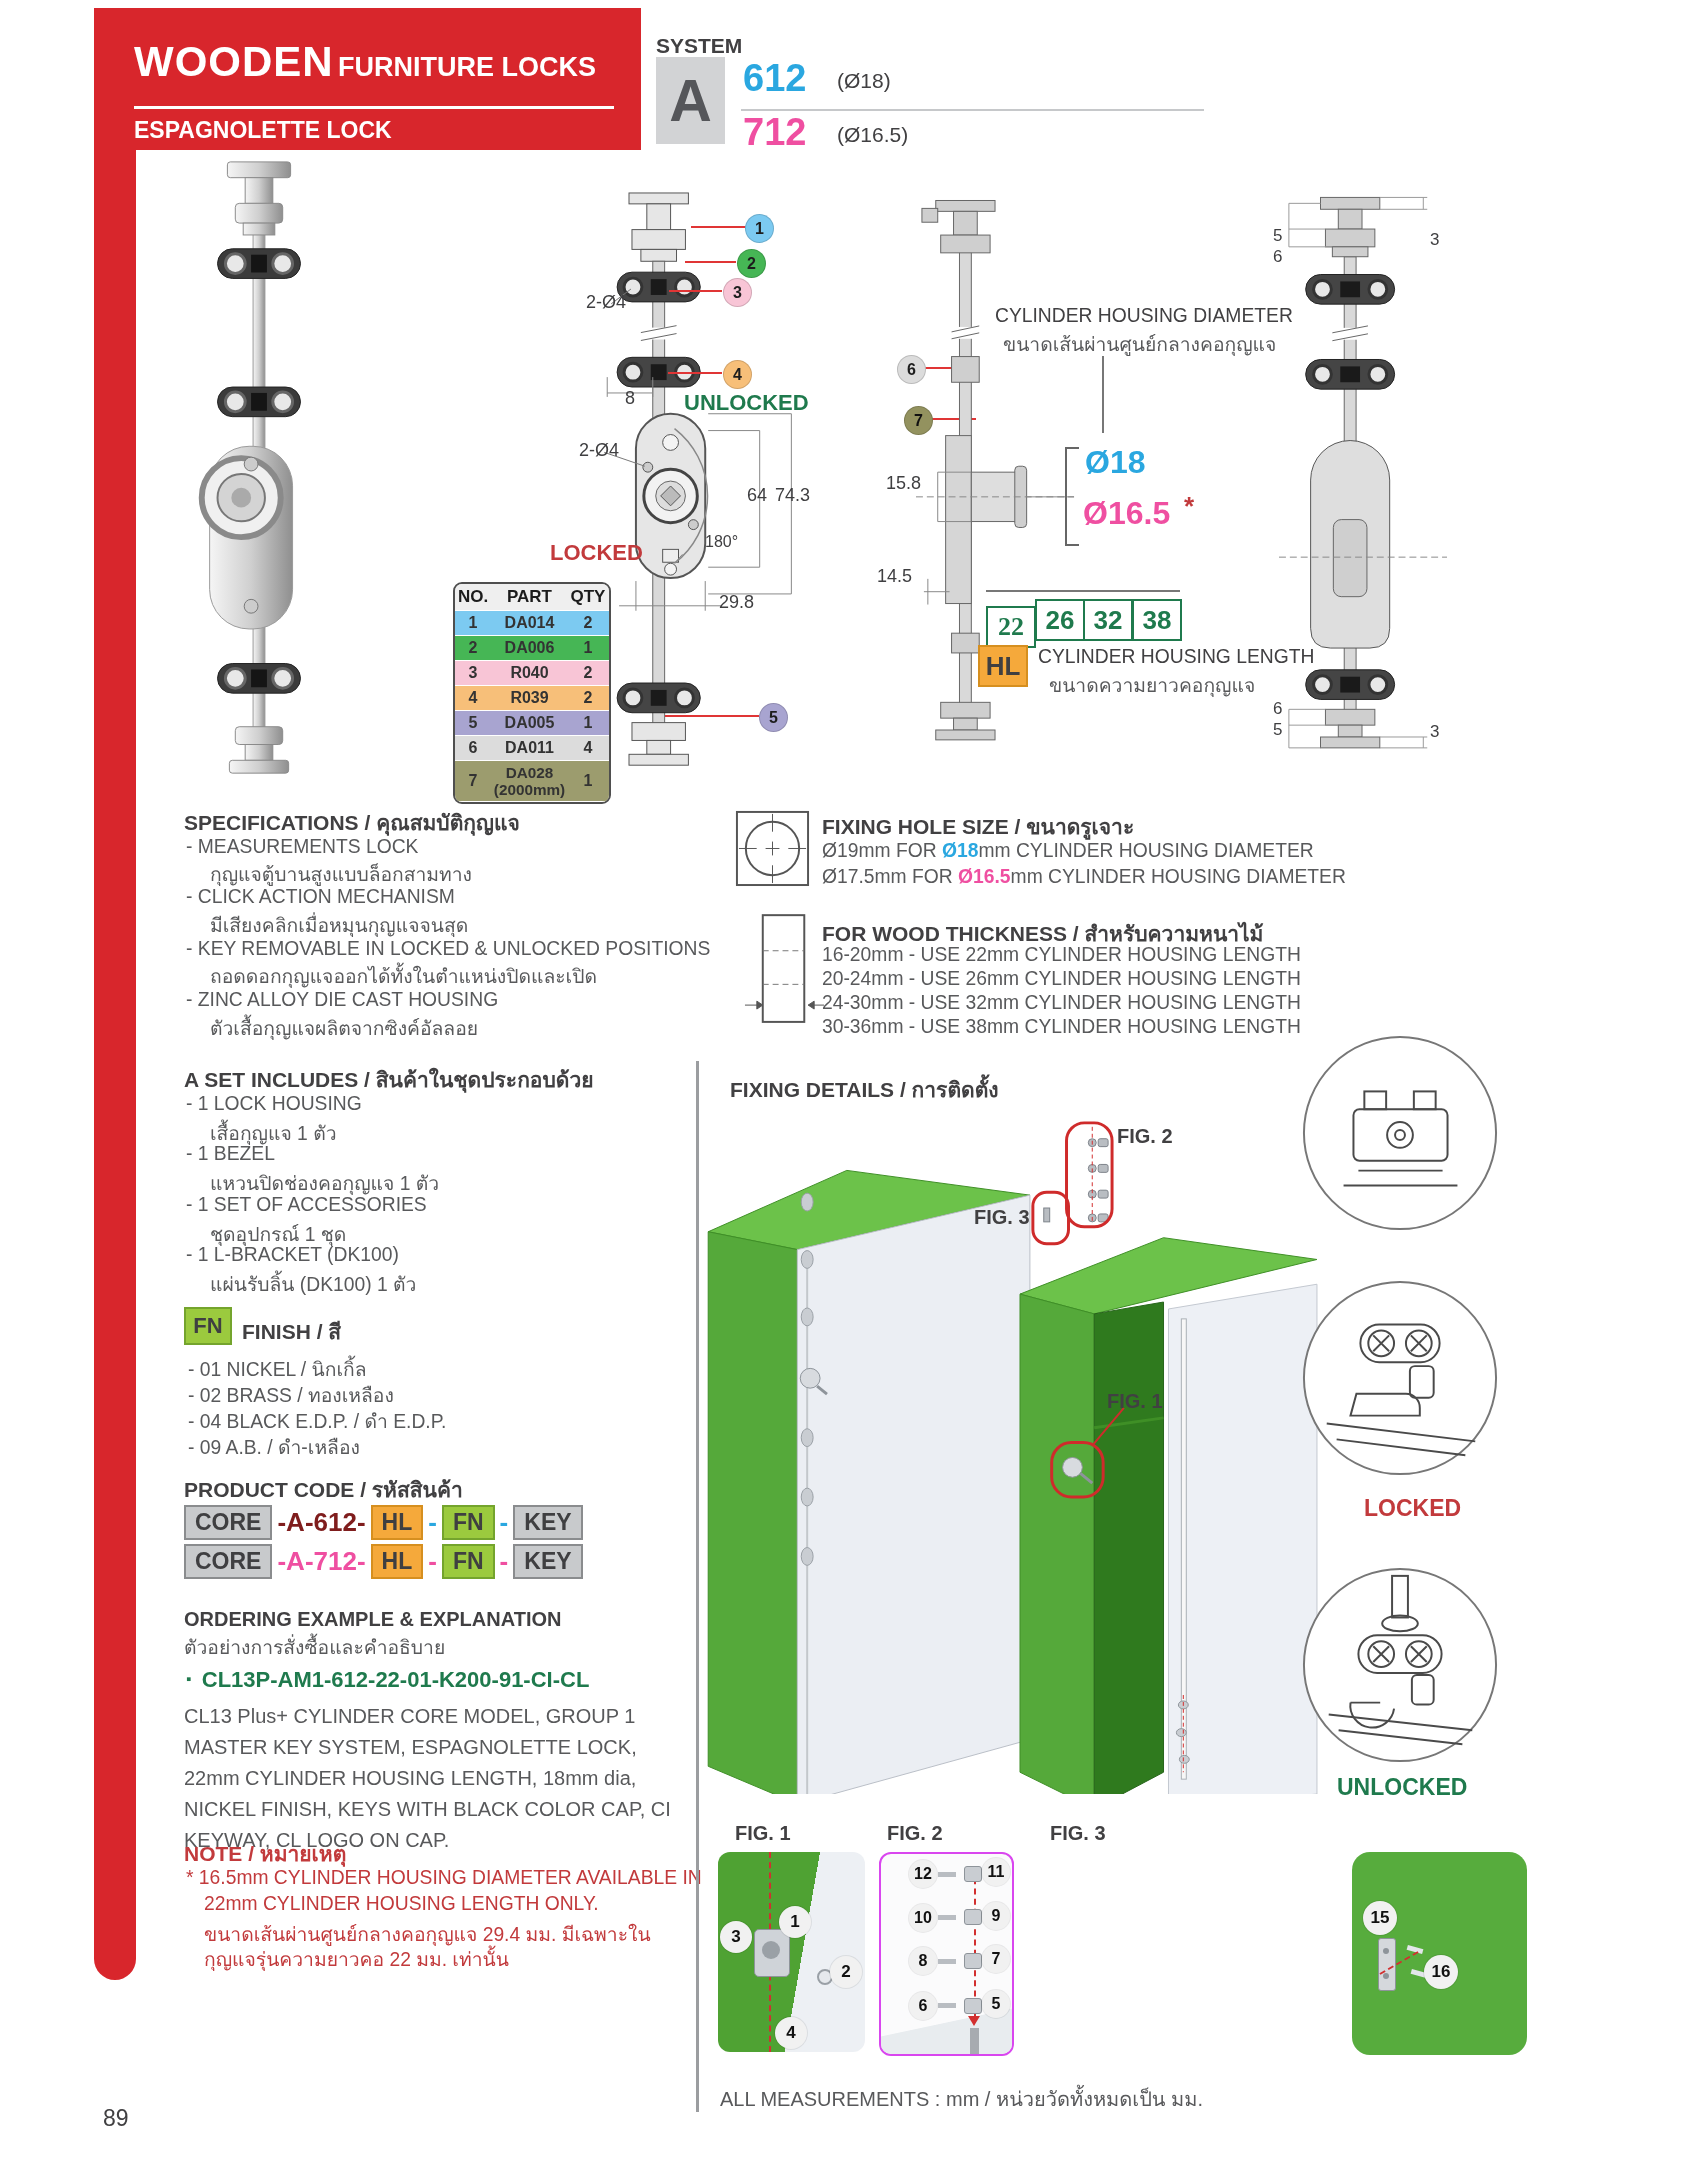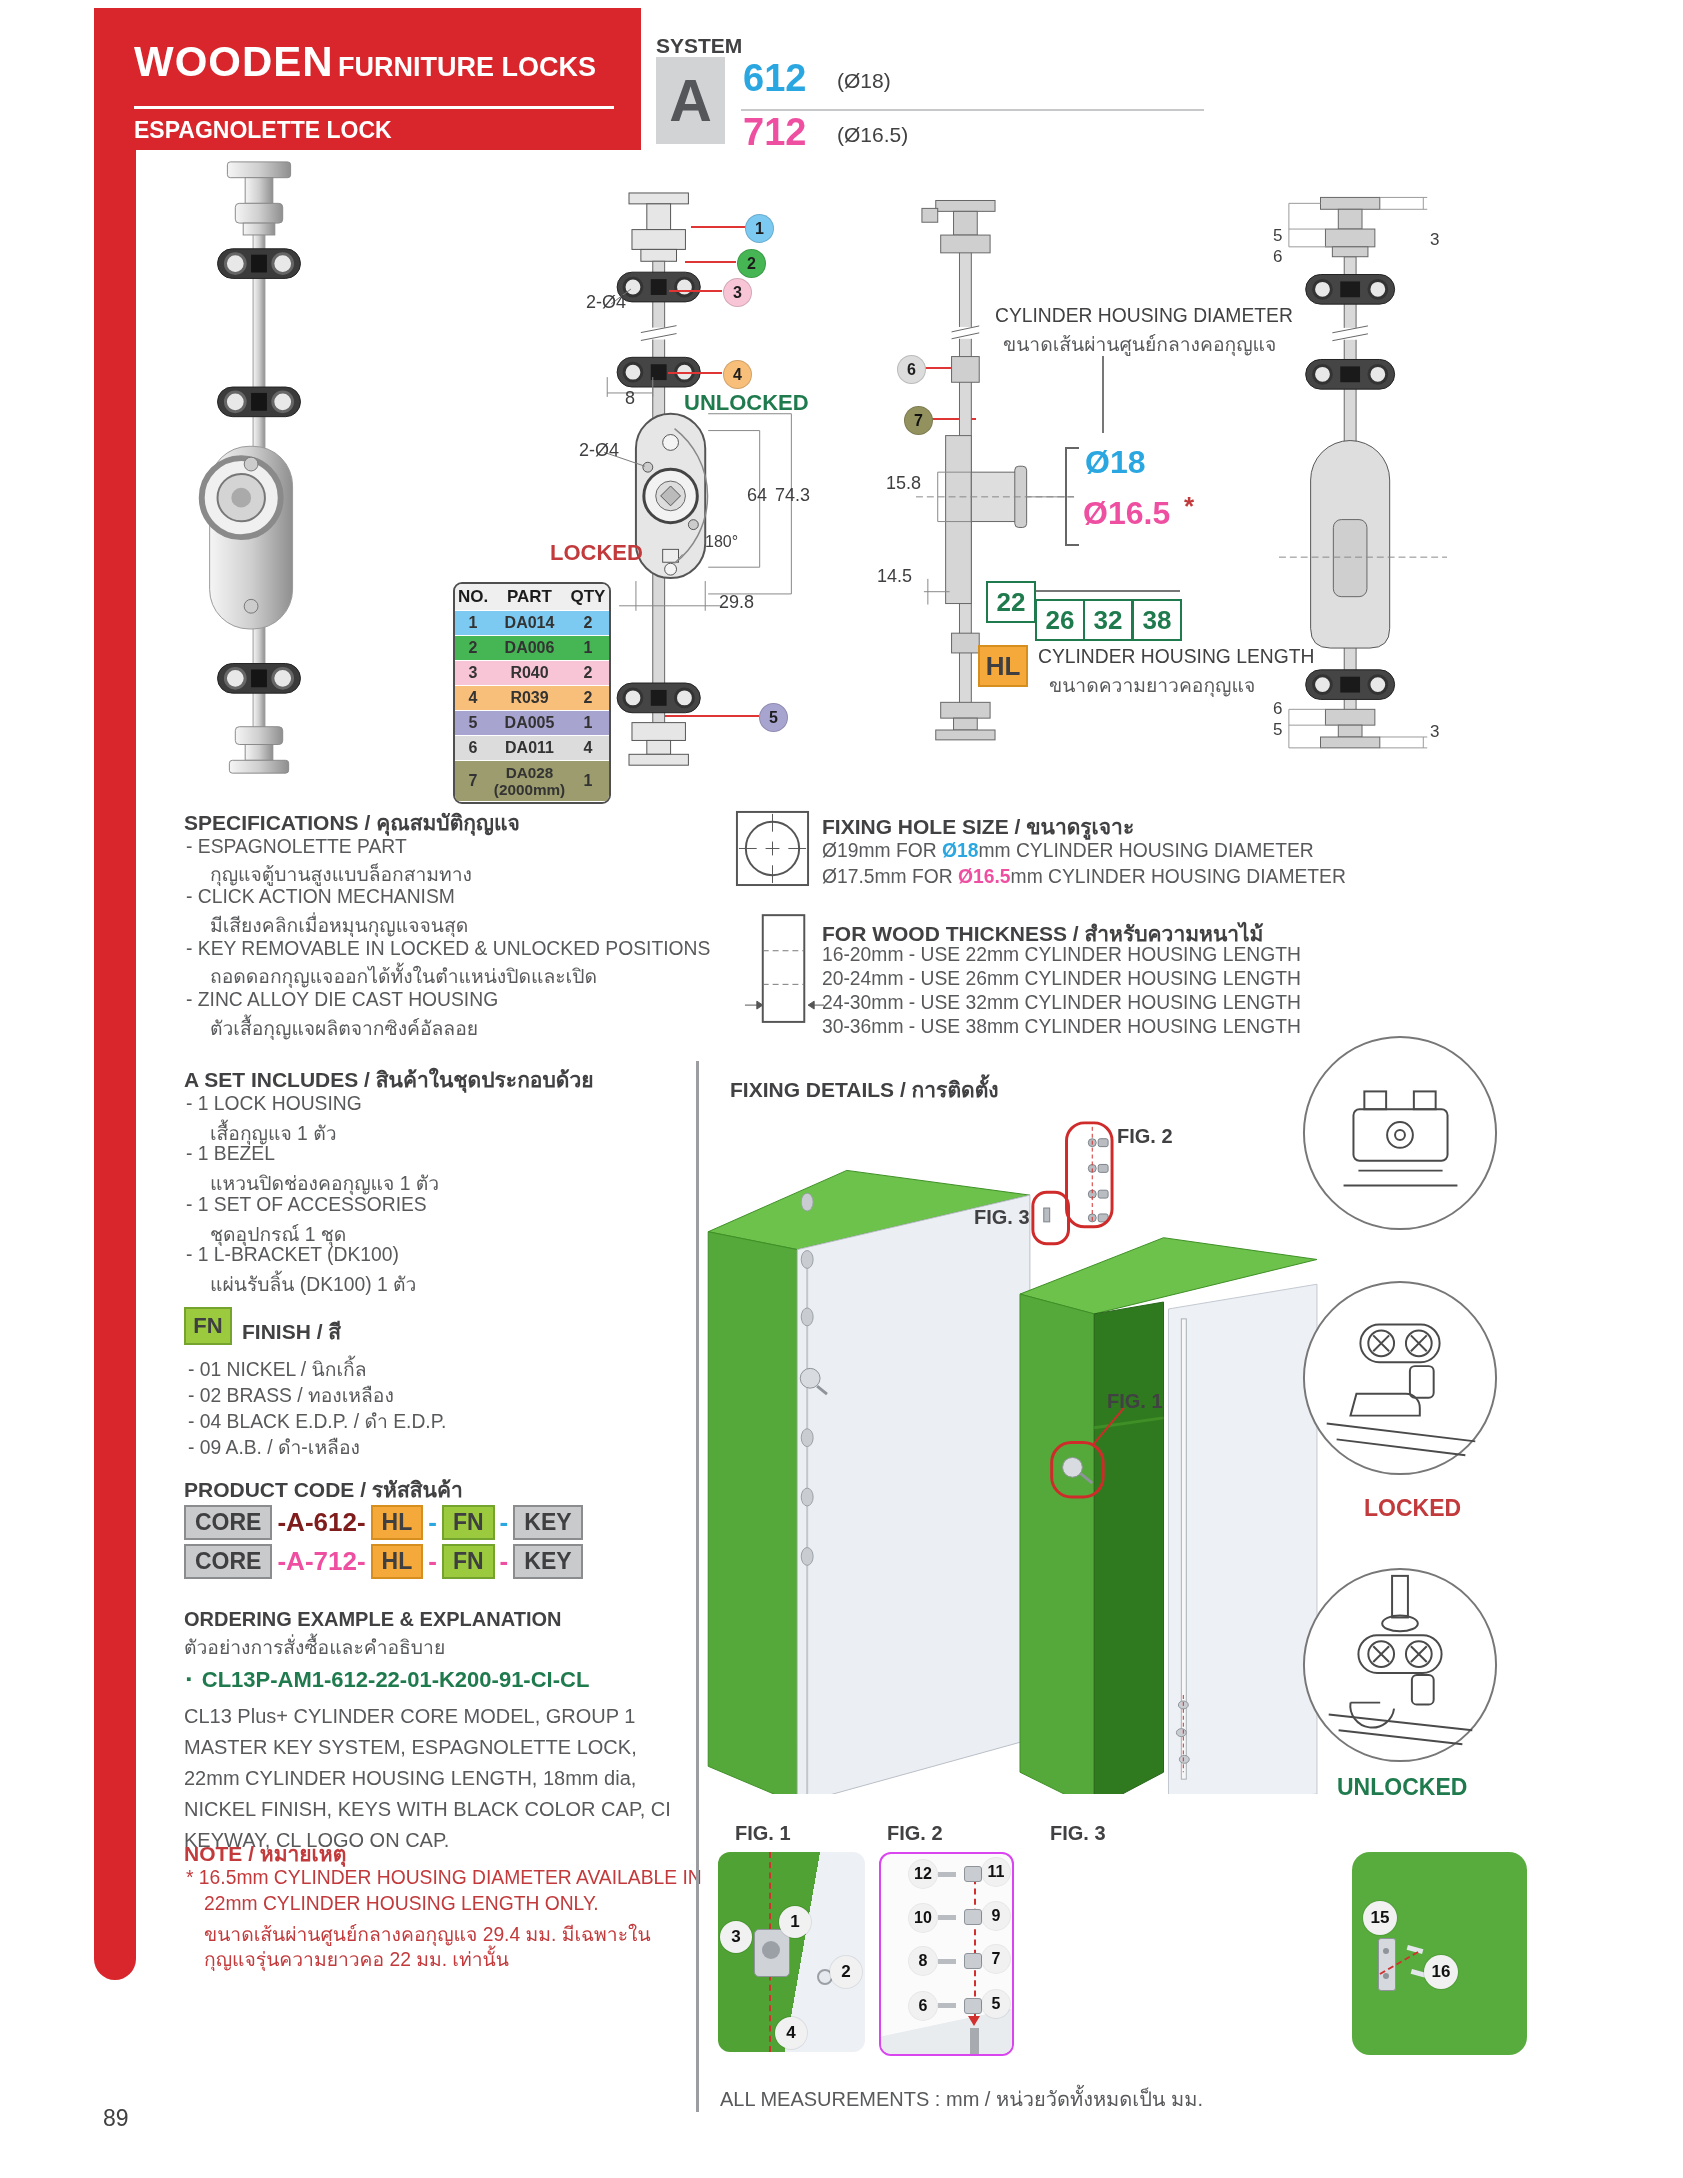--- a/index.html
+++ b/index.html
@@ -262,21 +262,21 @@
 
   <div class="t" style="left:995px;top:305px;color:#414042;">CYLINDER HOUSING DIAMETER</div>
   <div class="t" style="left:1003px;top:329px;">ขนาดเส้นผ่านศูนย์กลางคอกุญแจ</div>
   <div class="abs" style="left:1102px;top:356px;width:2px;height:77px;background:#777;"></div>
   <div class="abs" style="left:1065px;top:447px;width:12px;height:95px;border-left:2px solid #666;border-top:2px solid #666;border-bottom:2px solid #666;"></div>
   <div class="abs" style="left: 1085px; top: 444px; font-size: 32px; font-weight: bold; color: rgb(42, 167, 224);">Ø18</div>
   <div class="abs" style="left: 1083px; top: 495px; font-size: 32px; font-weight: bold; color: rgb(239, 79, 161);">Ø16.5</div>
   <div class="abs" style="left: 1184px; top: 491px; font-size: 26px; font-weight: bold; color: rgb(194, 58, 60);">*</div>
 
   <div class="abs" style="left:986px;top:590px;width:194px;height:2px;background:#777;"></div>
-  <div class="szbox" style="left:986px;top:581px;">
+  <div class="szbox" style="left:986px;top:606px;font-family:Liberation Serif, serif;">
       <span>22</span>
     </div>
   <div class="szbox" style="left:1035px;top:599px;">
       <span>26</span>
     </div>
   <div class="szbox" style="left:1083px;top:599px;">
       <span>32</span>
     </div>
   <div class="szbox" style="left:1132px;top:599px;">
       <span>38</span>
@@ -325,21 +325,21 @@
     <path d="M10,532 h37 M10,548 h50 M10,571 h32 M10,532 v39 M102,560 h48 M102,571 h48 M146,560 v11" stroke="#999" fill="none"></path>
   </svg>
   <div class="dim" style="left:1273px;top:226px;font-size:17px;">5</div>
   <div class="dim" style="left:1273px;top:247px;font-size:17px;">6</div>
   <div class="dim" style="left:1430px;top:230px;font-size:17px;">3</div>
   <div class="dim" style="left:1273px;top:699px;font-size:17px;">6</div>
   <div class="dim" style="left:1273px;top:720px;font-size:17px;">5</div>
   <div class="dim" style="left:1430px;top:722px;font-size:17px;">3</div>
 
   <div class="tt" style="left:184px;top:806px;">SPECIFICATIONS / คุณสมบัติกุญแจ</div>
-  <div class="t" style="left:186px;top:836px;">- ESPAGNOLETTE PART</div>
+  <div class="t" style="left:186px;top:836px;">- MEASUREMENTS LOCK</div>
   <div class="t" style="left:210px;top:859px;">กุญแจตู้บานสูงแบบล็อกสามทาง</div>
   <div class="t" style="left:186px;top:886px;">- CLICK ACTION MECHANISM</div>
   <div class="t" style="left:210px;top:910px;">มีเสียงคลิกเมื่อหมุนกุญแจจนสุด</div>
   <div class="t" style="left:186px;top:938px;">- KEY REMOVABLE IN LOCKED &amp; UNLOCKED POSITIONS</div>
   <div class="t" style="left:210px;top:961px;">ถอดดอกกุญแจออกได้ทั้งในตำแหน่งปิดและเปิด</div>
   <div class="t" style="left:186px;top:989px;">- ZINC ALLOY DIE CAST HOUSING</div>
   <div class="t" style="left:210px;top:1013px;">ตัวเสื้อกุญแจผลิตจากซิงค์อัลลอย</div>
 
   <div class="tt" style="left:184px;top:1063px;">A SET INCLUDES / สินค้าในชุดประกอบด้วย</div>
   <div class="t" style="left:186px;top:1093px;">- 1 LOCK HOUSING</div>

